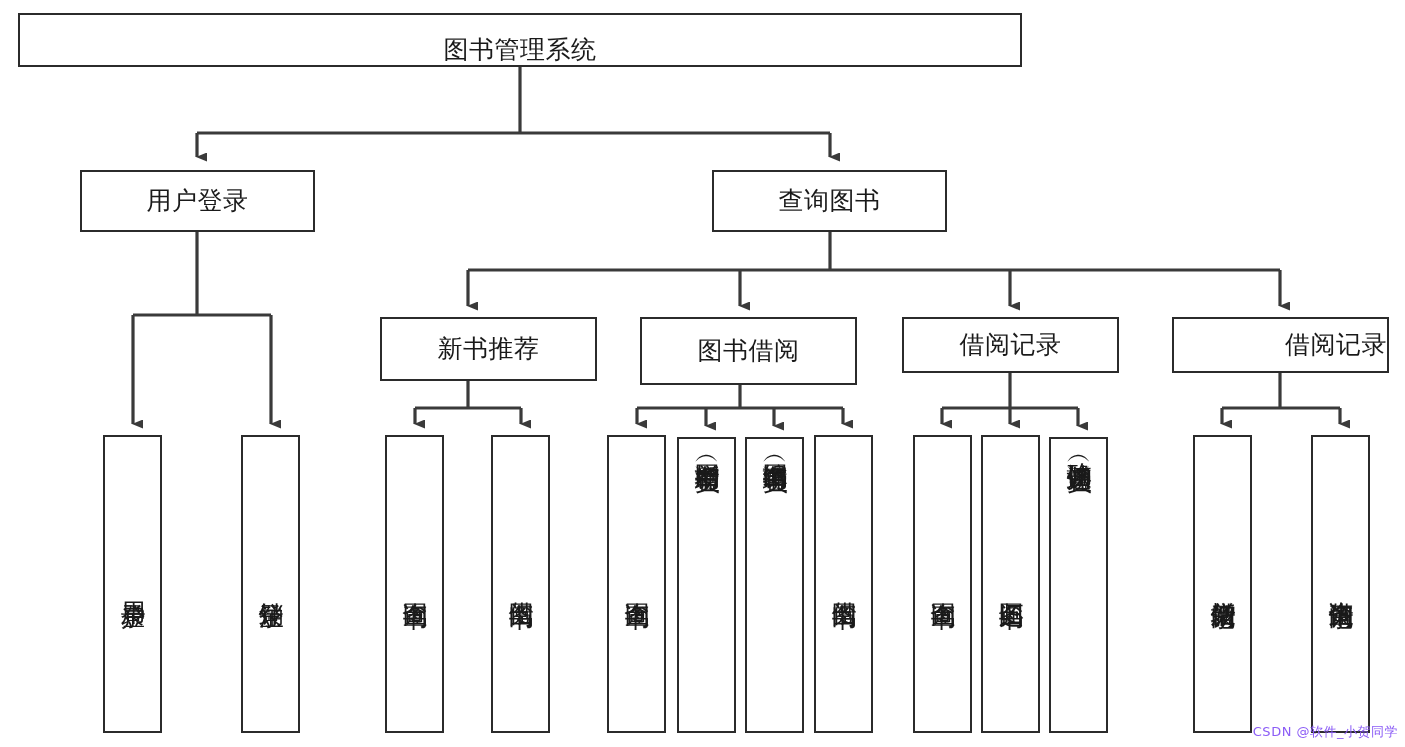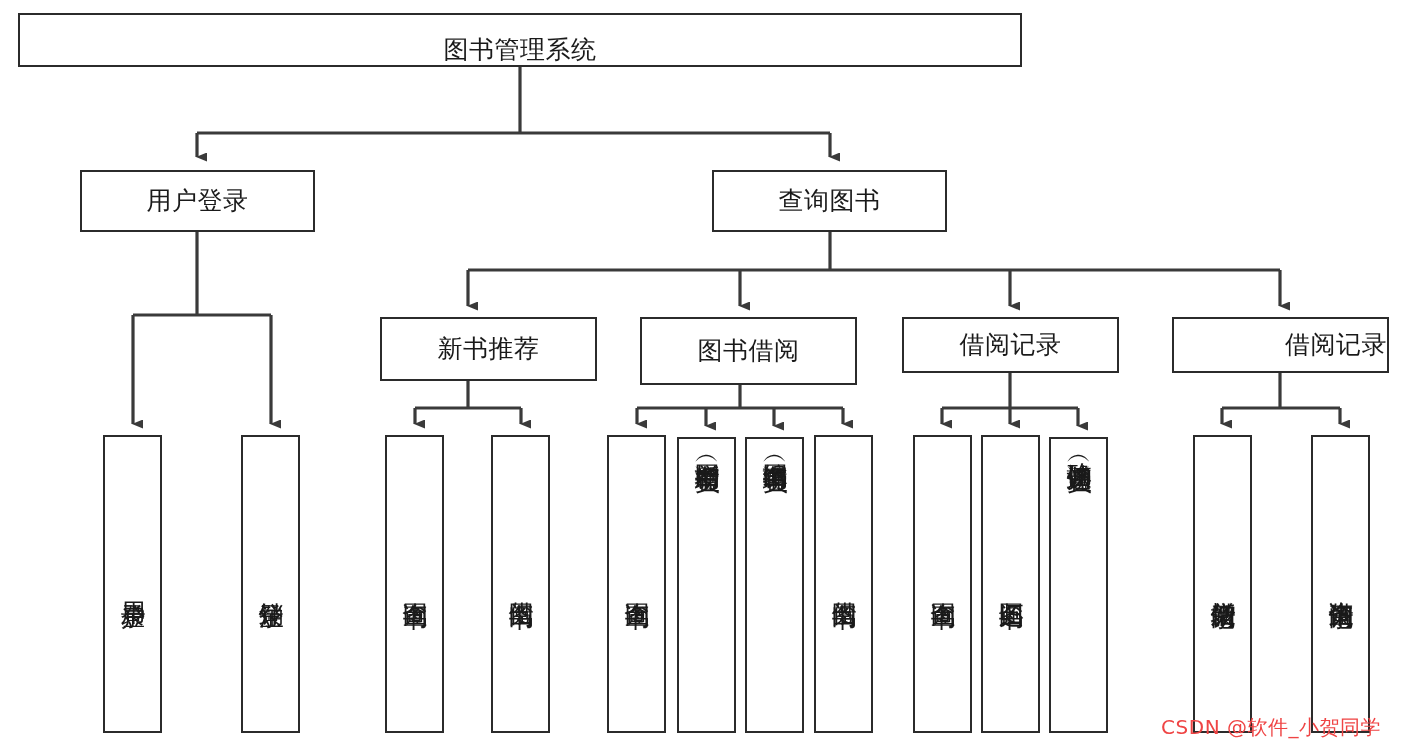--- a/index.html
+++ b/index.html
@@ -67,24 +67,24 @@
     letter-spacing: 1px;
     white-space: nowrap;
     margin-top: 0;
   }
   .node.vert.centered {
     align-items: center;
     padding-top: 0;
   }
   .watermark {
     position: absolute;
-    right: 24px;
+    right: 7px;
     bottom: 6px;
-    font-size: 20px;
-    color: #ef4444;
+    font-size: 13px;
+    color: #8b5cf6;
     letter-spacing: 0.5px;
     white-space: nowrap;
     user-select: none;
   }
 </style>
 </head>
 <body>
 
 <div id="diagram-root">
 

